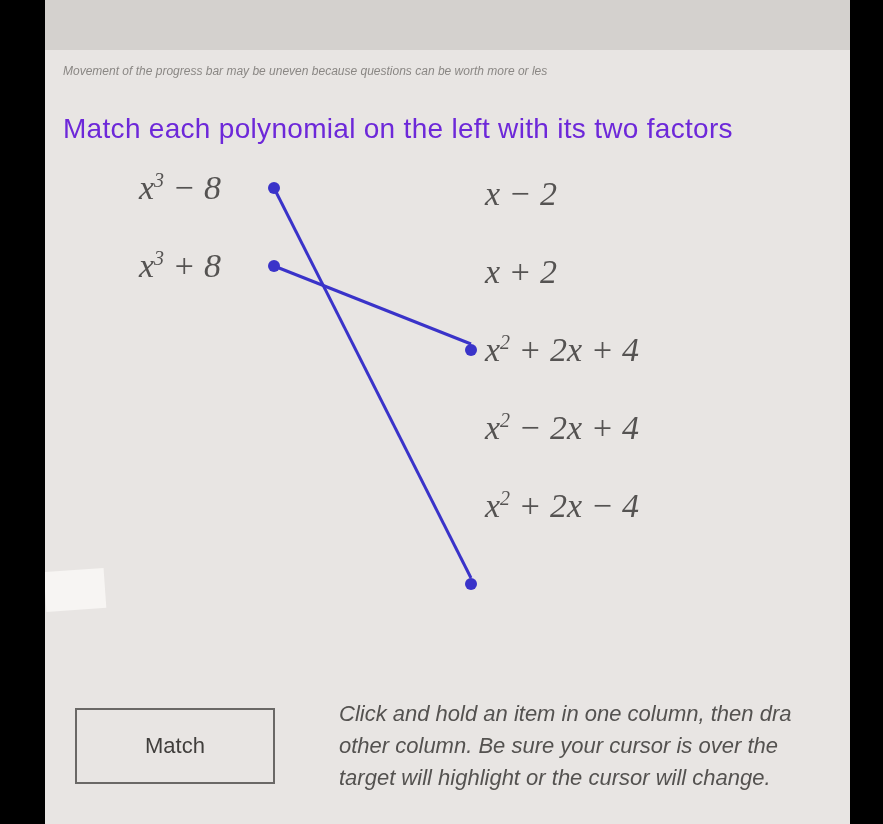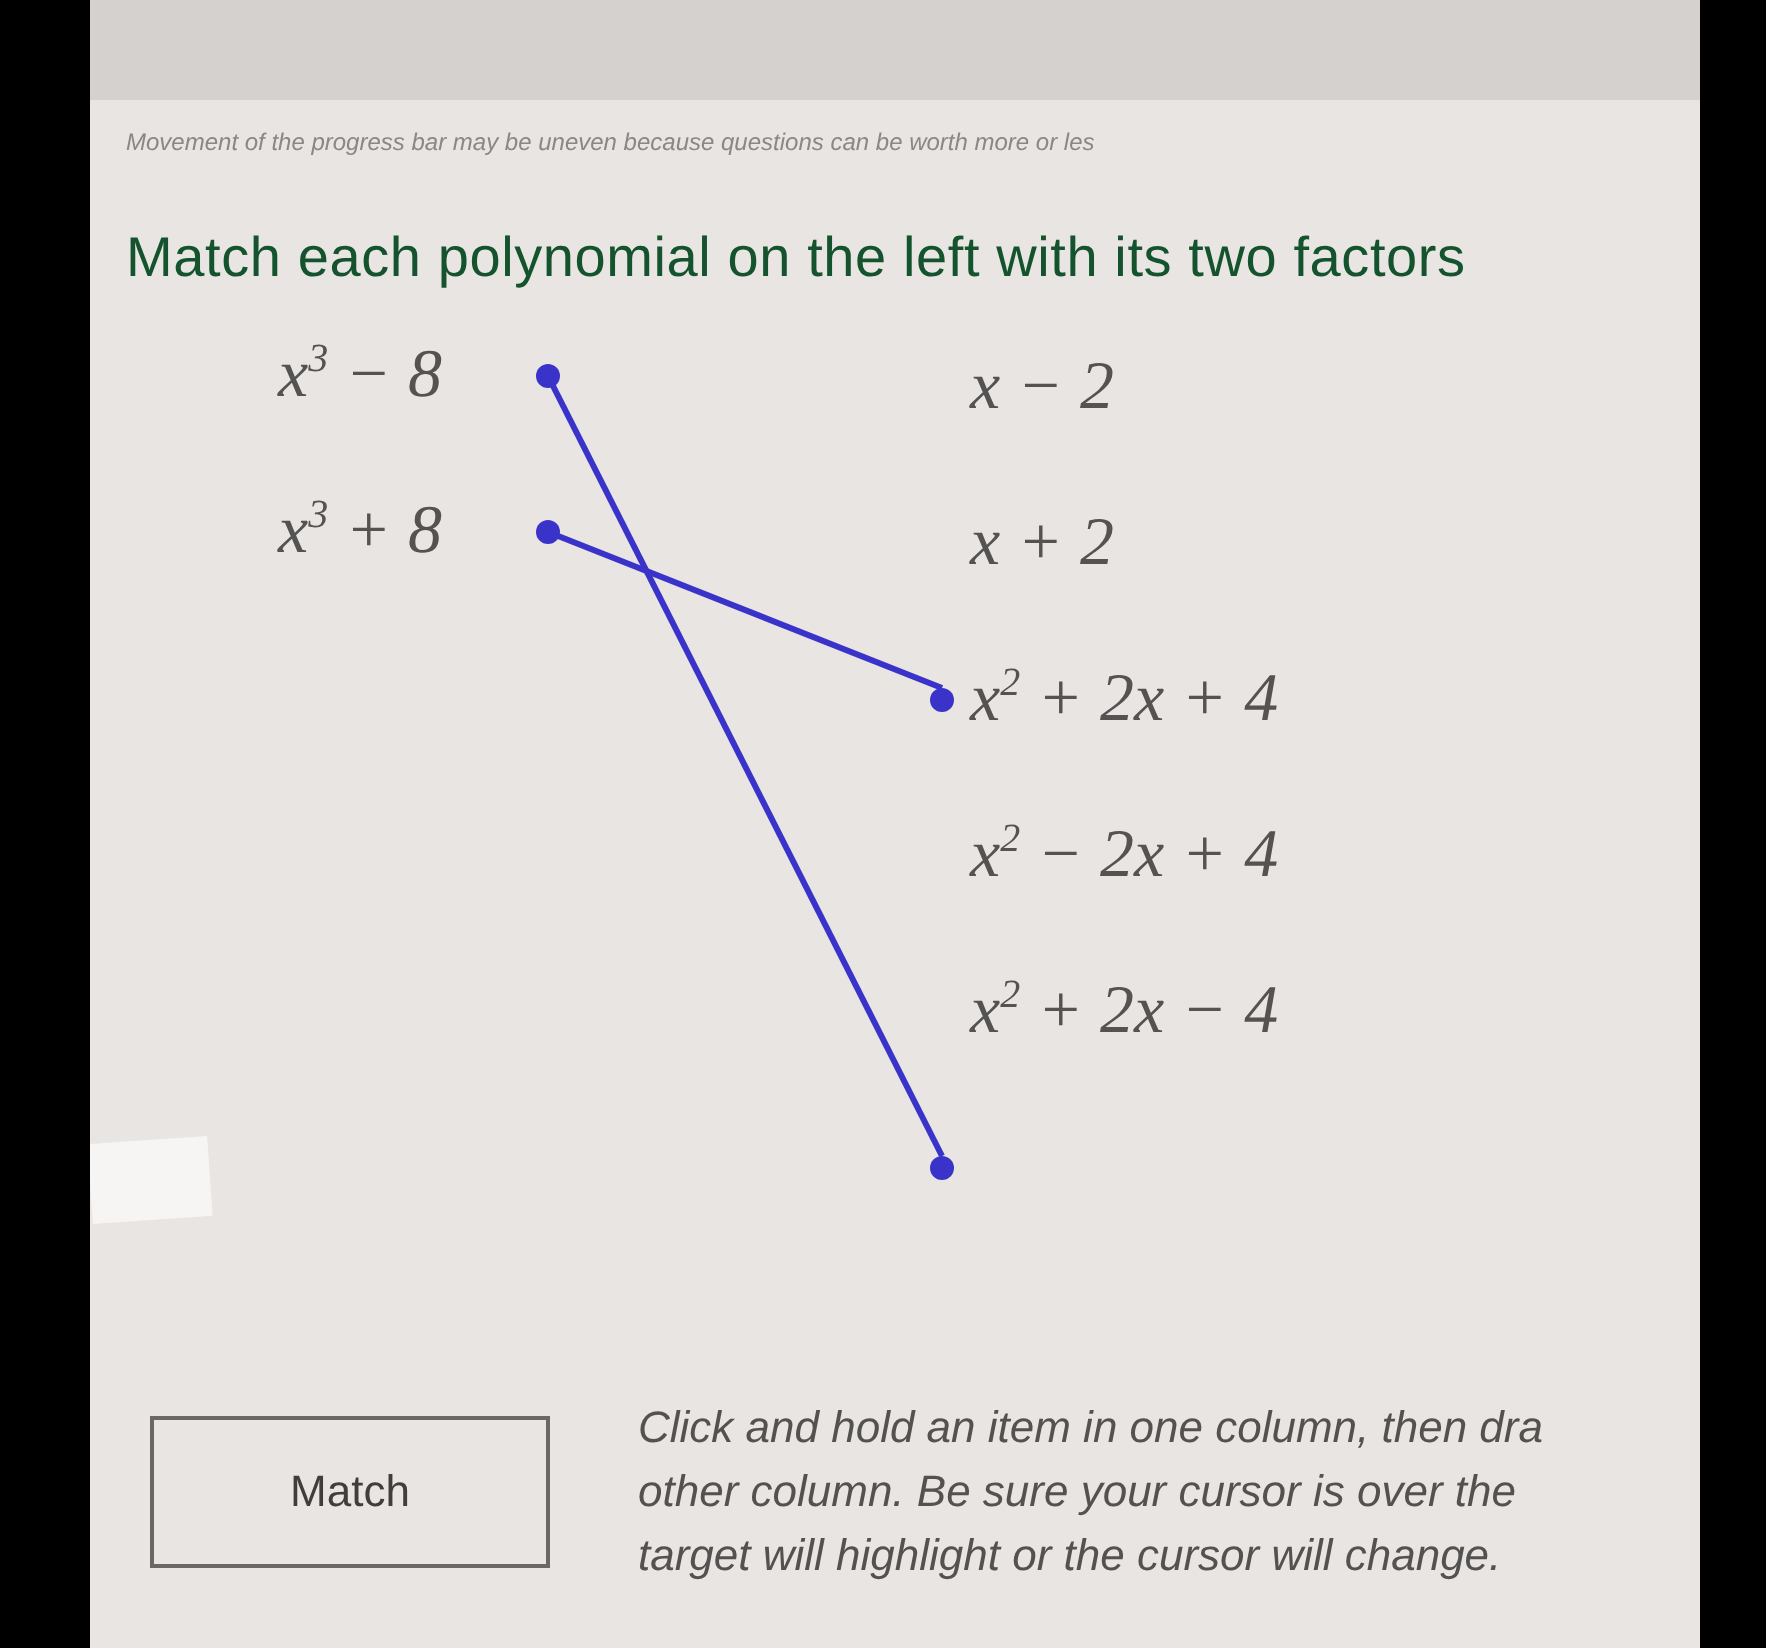--- a/index.html
+++ b/index.html
@@ -31,21 +31,21 @@
     .progress-note {
       font-style: italic;
       font-size: 12px;
       color: #8a8784;
       padding: 14px 18px 10px 18px;
       white-space: nowrap;
       overflow: hidden;
     }
     .question {
       font-size: 28px;
-      color: #14532d;
+      color: #6d28d9;
       padding: 25px 18px 10px 18px;
       letter-spacing: 0.3px;
     }
     .match-area {
       position: relative;
       height: 460px;
     }
     .left-col {
       position: absolute;
       left: 55px;
@@ -121,21 +121,21 @@
       font-size: 22px;
       color: #403e3c;
       cursor: pointer;
       font-family: inherit;
       margin-left: 10px;
     }
     .hint {
       font-size: 22px;
       font-style: italic;
       color: #545250;
-      padding-left: 44px;
+      padding-left: 64px;
       line-height: 1.45;
       flex: 1;
       white-space: nowrap;
       overflow: hidden;
     }
     .white-smudge {
       position: absolute;
       left: 0;
       top: 570px;
       width: 60px;

